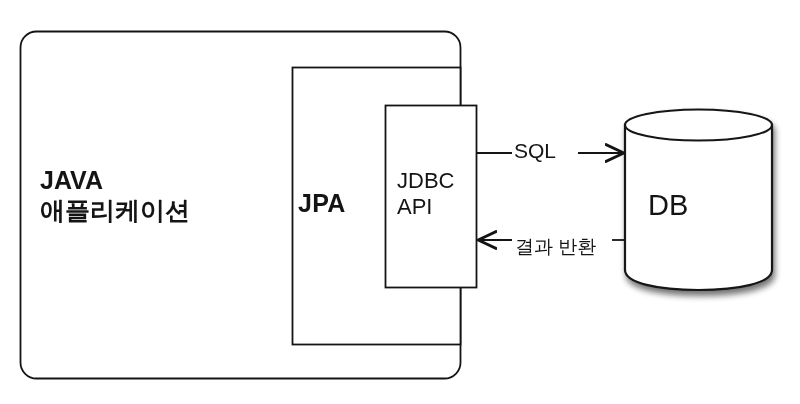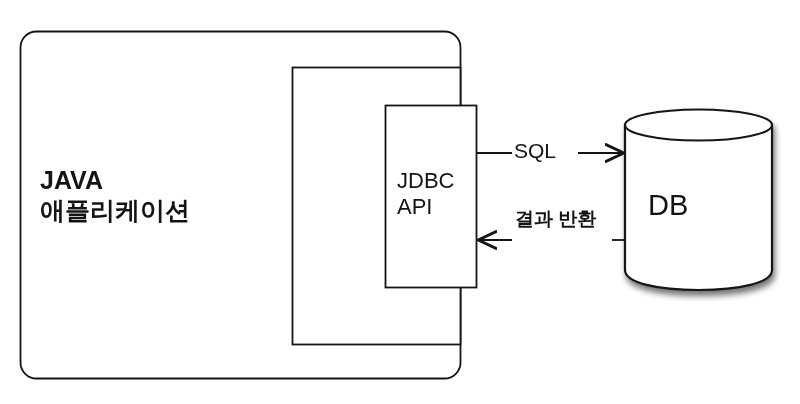--- a/index.html
+++ b/index.html
@@ -64,24 +64,24 @@
   }
   #label-sql {
     left: 514px;
     top: 139px;
     width: 60px;
     font-size: 21px;
     font-weight: 400;
   }
   #label-result {
     left: 515px;
-    top: 208px;
+    top: 236px;
     width: 100px;
     font-size: 19px;
-    font-weight: 700;
+    font-weight: 400;
   }
 </style>
 </head>
 <body>
 
 <div id="canvas">
 
   <svg class="diagram-svg" viewBox="0 0 800 404" xmlns="http://www.w3.org/2000/svg">
     <defs>
       <filter id="cyl-shadow" x="-30%" y="-30%" width="170%" height="180%">
@@ -125,20 +125,21 @@
 
     <g>
       <line x1="512" y1="240" x2="479" y2="240" stroke="#141414" stroke-width="1.8" marker-end="url(#arrow-left)"></line>
       <line x1="612" y1="240" x2="626" y2="240" stroke="#141414" stroke-width="1.8"></line>
     </g>
   </svg>
 
   <div class="lbl" id="label-java">JAVA
 애플리케이션</div>
 
+  <div class="lbl" id="label-jpa">JPA</div>
 
   <div class="lbl" id="label-jdbc">JDBC
 API</div>
 
   <div class="lbl" id="label-db">DB</div>
 
   <div class="lbl" id="label-sql">SQL</div>
 
   <div class="lbl" id="label-result">결과 반환</div>
 

